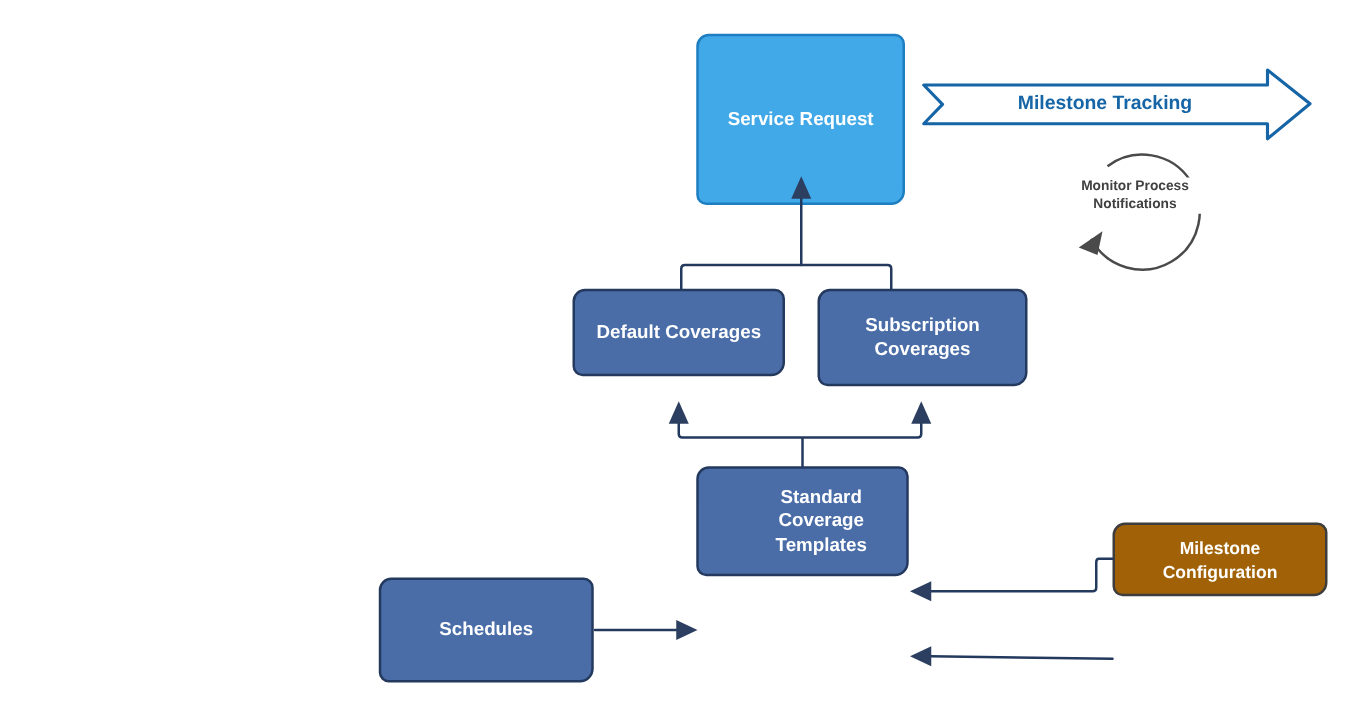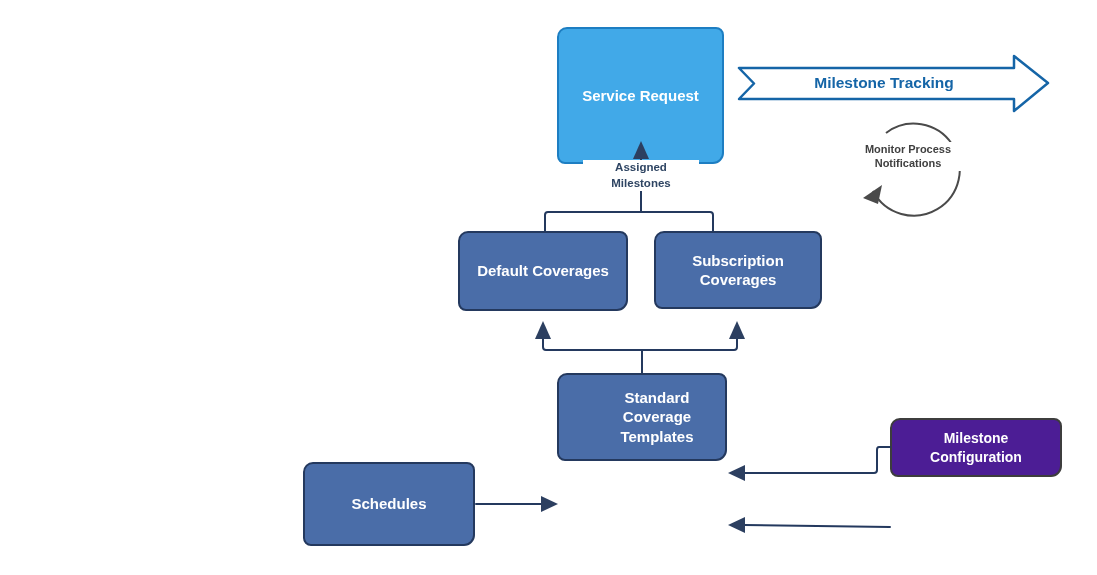--- a/index.html
+++ b/index.html
@@ -13,41 +13,41 @@
     color:#000;letter-spacing:0.5px;
   }
   .node{
     position:absolute;display:flex;align-items:center;justify-content:center;
     text-align:center;color:#ffffff;font-weight:bold;box-sizing:border-box;
     padding:0 14px;line-height:1.3;
     border-radius:10px 8px 11px 8px;
   }
   .node.sky  {background:#41A9E8;border:2px solid #1D7EC2;font-size:15px;}
   .node.navy {background:#4A6DA8;border:2.5px solid #24395E;font-size:15px;}
-  .node.gray {background:#4c1d95;border:2.5px solid #3D3D3D;font-size:14px;}
+  .node.gray {background:#a16207;border:2.5px solid #3D3D3D;font-size:14px;}
   .connector-layer{position:absolute;left:0;top:0;pointer-events:none;}
   .float-label{position:absolute;text-align:center;font-weight:bold;}
   .lbl-tracking{left:769px;top:74px;width:230px;font-size:15.5px;color:#1565A7;}
   .lbl-assigned{left:583px;top:160px;width:116px;font-size:11.5px;line-height:1.35;
                 color:#2F4563;background:#fff;}
   .lbl-monitor{left:838px;top:142px;width:140px;font-size:11px;line-height:1.3;
                color:#404040;background:#fff;}
   .lbl-line{display:block;}
 </style>
 </head>
 <body>
 
 <div class="stage">
 
 
   <div class="node sky" style="left:557px;top:27px;width:167px;height:137px;">
     <span>Service Request</span>
   </div>
 
-  <div class="node navy" style="left:458px;top:231px;width:170px;height:80px;">
+  <div class="node navy" style="left:458px;top:231px;width:170px;height:70px;">
     <span>Default Coverages</span>
   </div>
 
   <div class="node navy" style="left:654px;top:231px;width:168px;height:78px;">
     <span>Subscription Coverages</span>
   </div>
 
   <div class="node navy" style="left:557px;top:373px;width:170px;height:88px;padding-left:44px;">
     <span>Standard Coverage Templates</span>
   </div>
@@ -87,23 +87,19 @@
     </g>
 
     <path d="M 739 68 L 1014 68 L 1014 56 L 1048 83 L 1014 111 L 1014 99 L 739 99 L 754 83.5 Z" fill="#FFFFFF" stroke="#1565A7" stroke-width="2.5" stroke-linejoin="round"></path>
 
     <path d="M 886 133 A 46 46 0 1 1 873 191" fill="none" stroke="#4A4A4A" stroke-width="2"></path>
     <polygon points="863,198 882,185 878,204" fill="#4A4A4A"></polygon>
   </svg>
 
   <div class="float-label lbl-tracking">Milestone Tracking</div>
 
-  <div class="float-label lbl-assigned">
-    <span class="lbl-line">Assigned</span>
-    <span class="lbl-line">Milestones</span>
-  </div>
 
   <div class="float-label lbl-monitor">
     <span class="lbl-line">Monitor Process</span>
     <span class="lbl-line">Notifications</span>
   </div>
 
 </div>
 
 </body></html>

